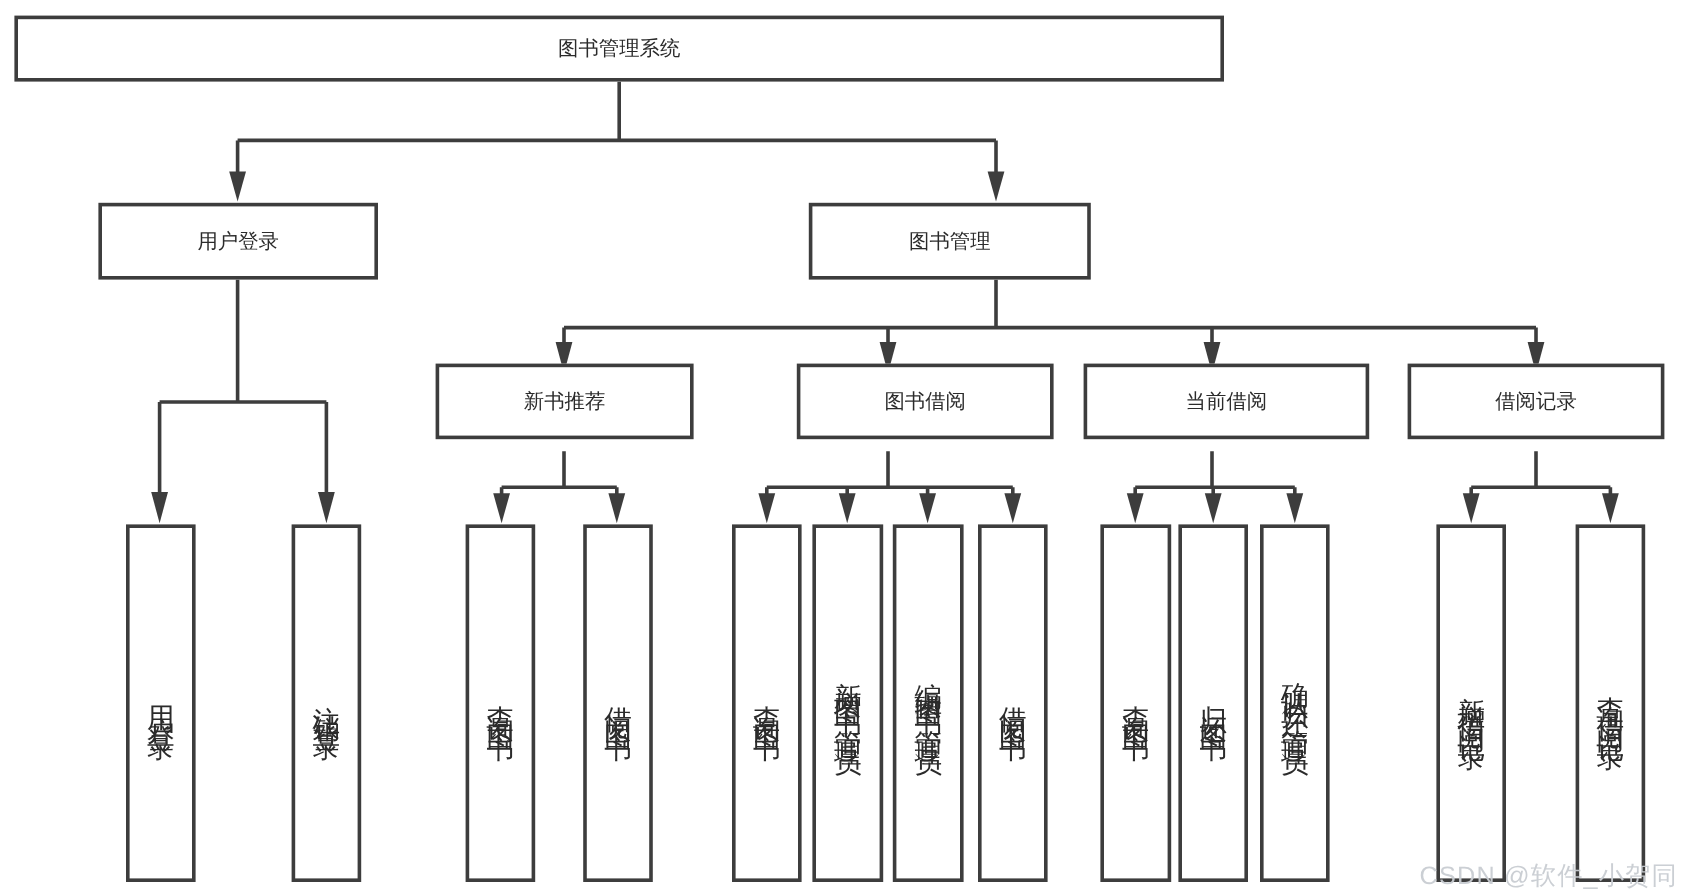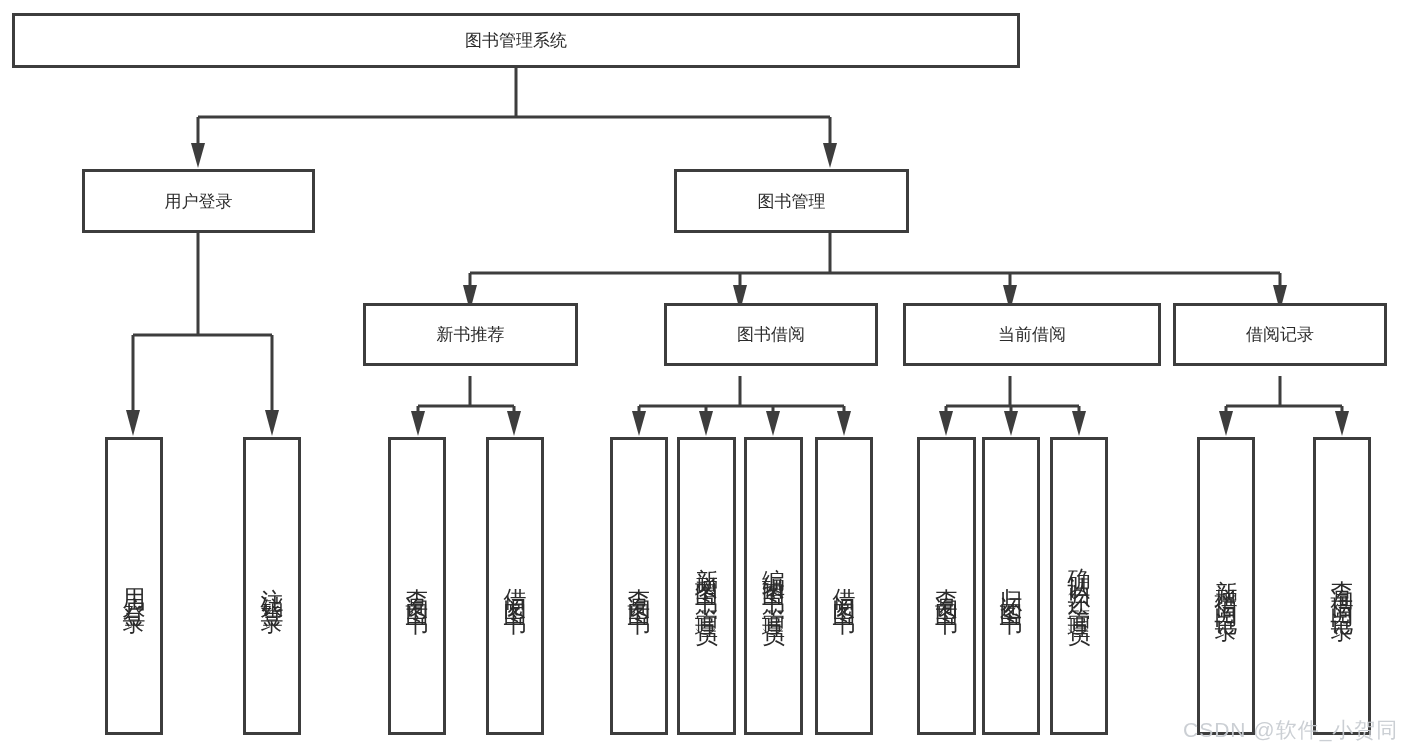--- a/index.html
+++ b/index.html
@@ -89,21 +89,21 @@
     </g>
   </svg>
 
   <div class="box root">图书管理系统</div>
 
   <div class="box lvl2" style="left:82px; width:233px;">用户登录</div>
   <div class="box lvl2" style="left:674px; width:235px;">图书管理</div>
 
   <div class="box lvl3" style="left:363px; width:215px;">新书推荐</div>
   <div class="box lvl3" style="left:633px; width:214px;margin-left:31px;">图书借阅</div>
-  <div class="box lvl3" style="left:903px; width:258px;">当前借阅</div>
+  <div class="box lvl3" style="left:903px; width:238px;">当前借阅</div>
   <div class="box lvl3" style="left:1173px; width:214px;">借阅记录</div>
 
   <div class="box leaf" style="left:105px;">用户登录</div>
   <div class="box leaf" style="left:243px;">注销登录</div>
 
   <div class="box leaf" style="left:388px;">查询图书</div>
   <div class="box leaf" style="left:486px;">借阅图书</div>
 
   <div class="box leaf" style="left:610px;">查询图书</div>
   <div class="box leaf" style="left:677px; width:59px;">新增图书（管理员）</div>

